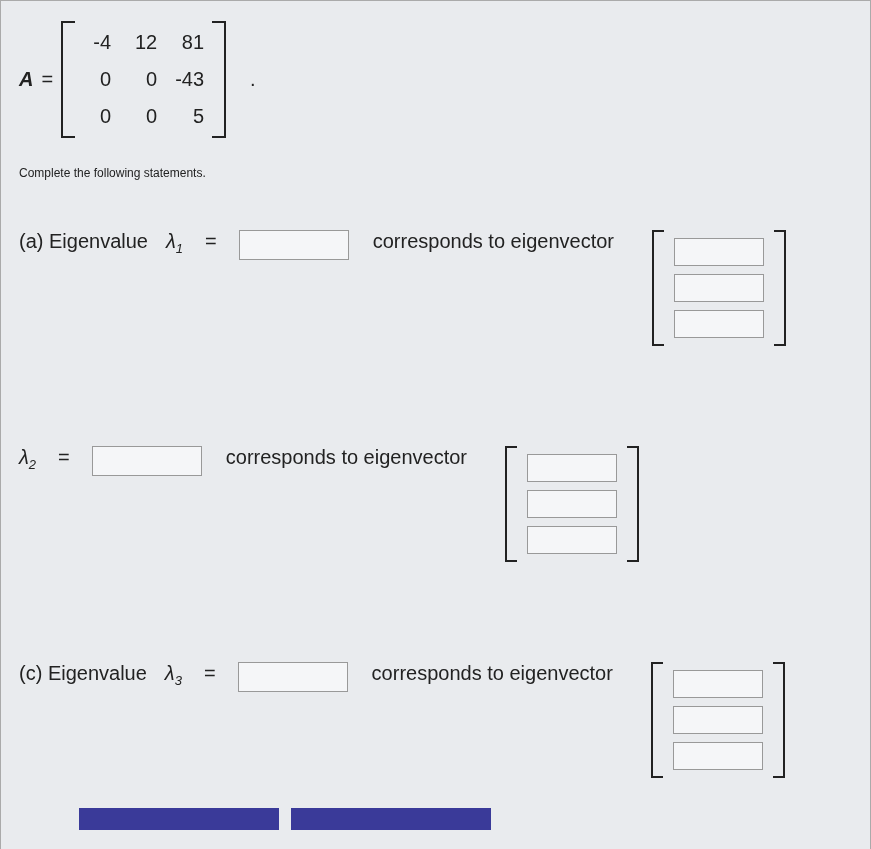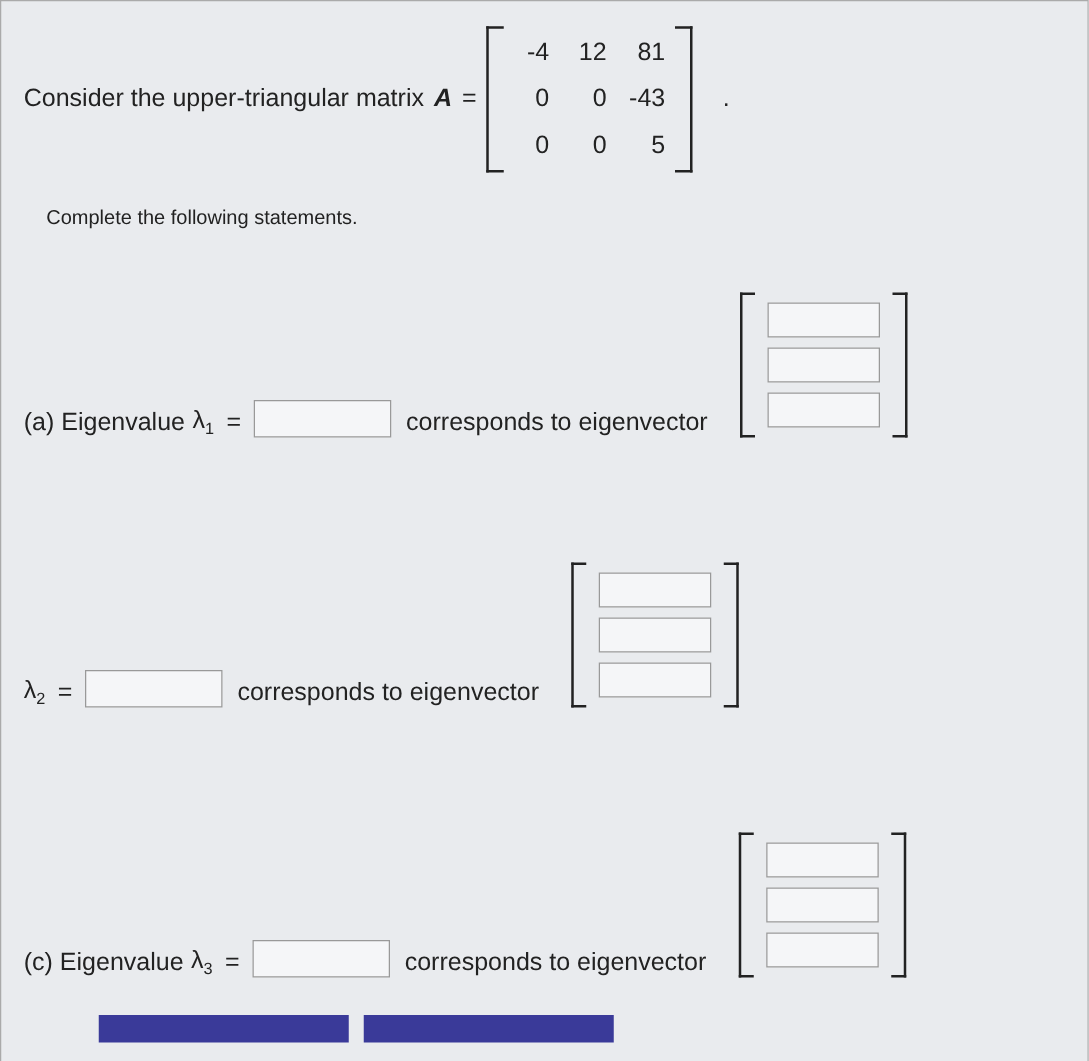--- a/index.html
+++ b/index.html
@@ -44,34 +44,34 @@
     display: grid;
     grid-template-columns: repeat(3, auto);
     gap: 14px 18px;
     padding: 10px 8px;
     font-size: 20px;
     color: #222;
   }
   .matrix-cells span { text-align: right; min-width: 28px; display: inline-block;}
   .period { font-size: 20px; margin-left: 16px; align-self: center;}
   .subhead {
-    font-size: 16px;
-    color: #222;
-    margin: 22px 0 50px 18px;
+    font-size: 12px;
+    color: #222;
+    margin: 22px 0 50px 0;
   }
   .part-row {
     display: flex;
-    align-items: flex-end;
-    gap: 6px;
+    align-items: flex-start;
+    gap: 18px;
     margin-bottom: 100px;
     font-size: 20px;
     color: #222;
   }
   .part-row:last-of-type { margin-bottom: 40px;}
-  .lambda-sub { }
+  .lambda-sub { font-style: italic; }
   .sub { font-size: 13px; vertical-align: sub; }
   input.blank {
     width: 110px;
     height: 30px;
     border: 1px solid #999;
     background: #f5f6f8;
     font-size: 16px;
     padding: 2px 4px;
     color: #222;
   }
@@ -110,21 +110,20 @@
     background: #3a3a99;
     border: none;
   }
 </style>
 </head>
 <body>
 
 <div class="page">
 
   <div class="intro-row">
-    <span>Consider the upper-triangular matrix</span>
     <span style="font-style:italic;font-weight:bold">A</span>
     <span>=</span>
 
     <div class="matrix-bracket">
       <div class="bracket left"></div>
       <div class="matrix-cells">
         <span>-4</span>
         <span>12</span>
         <span>81</span>
         <span>0</span>

